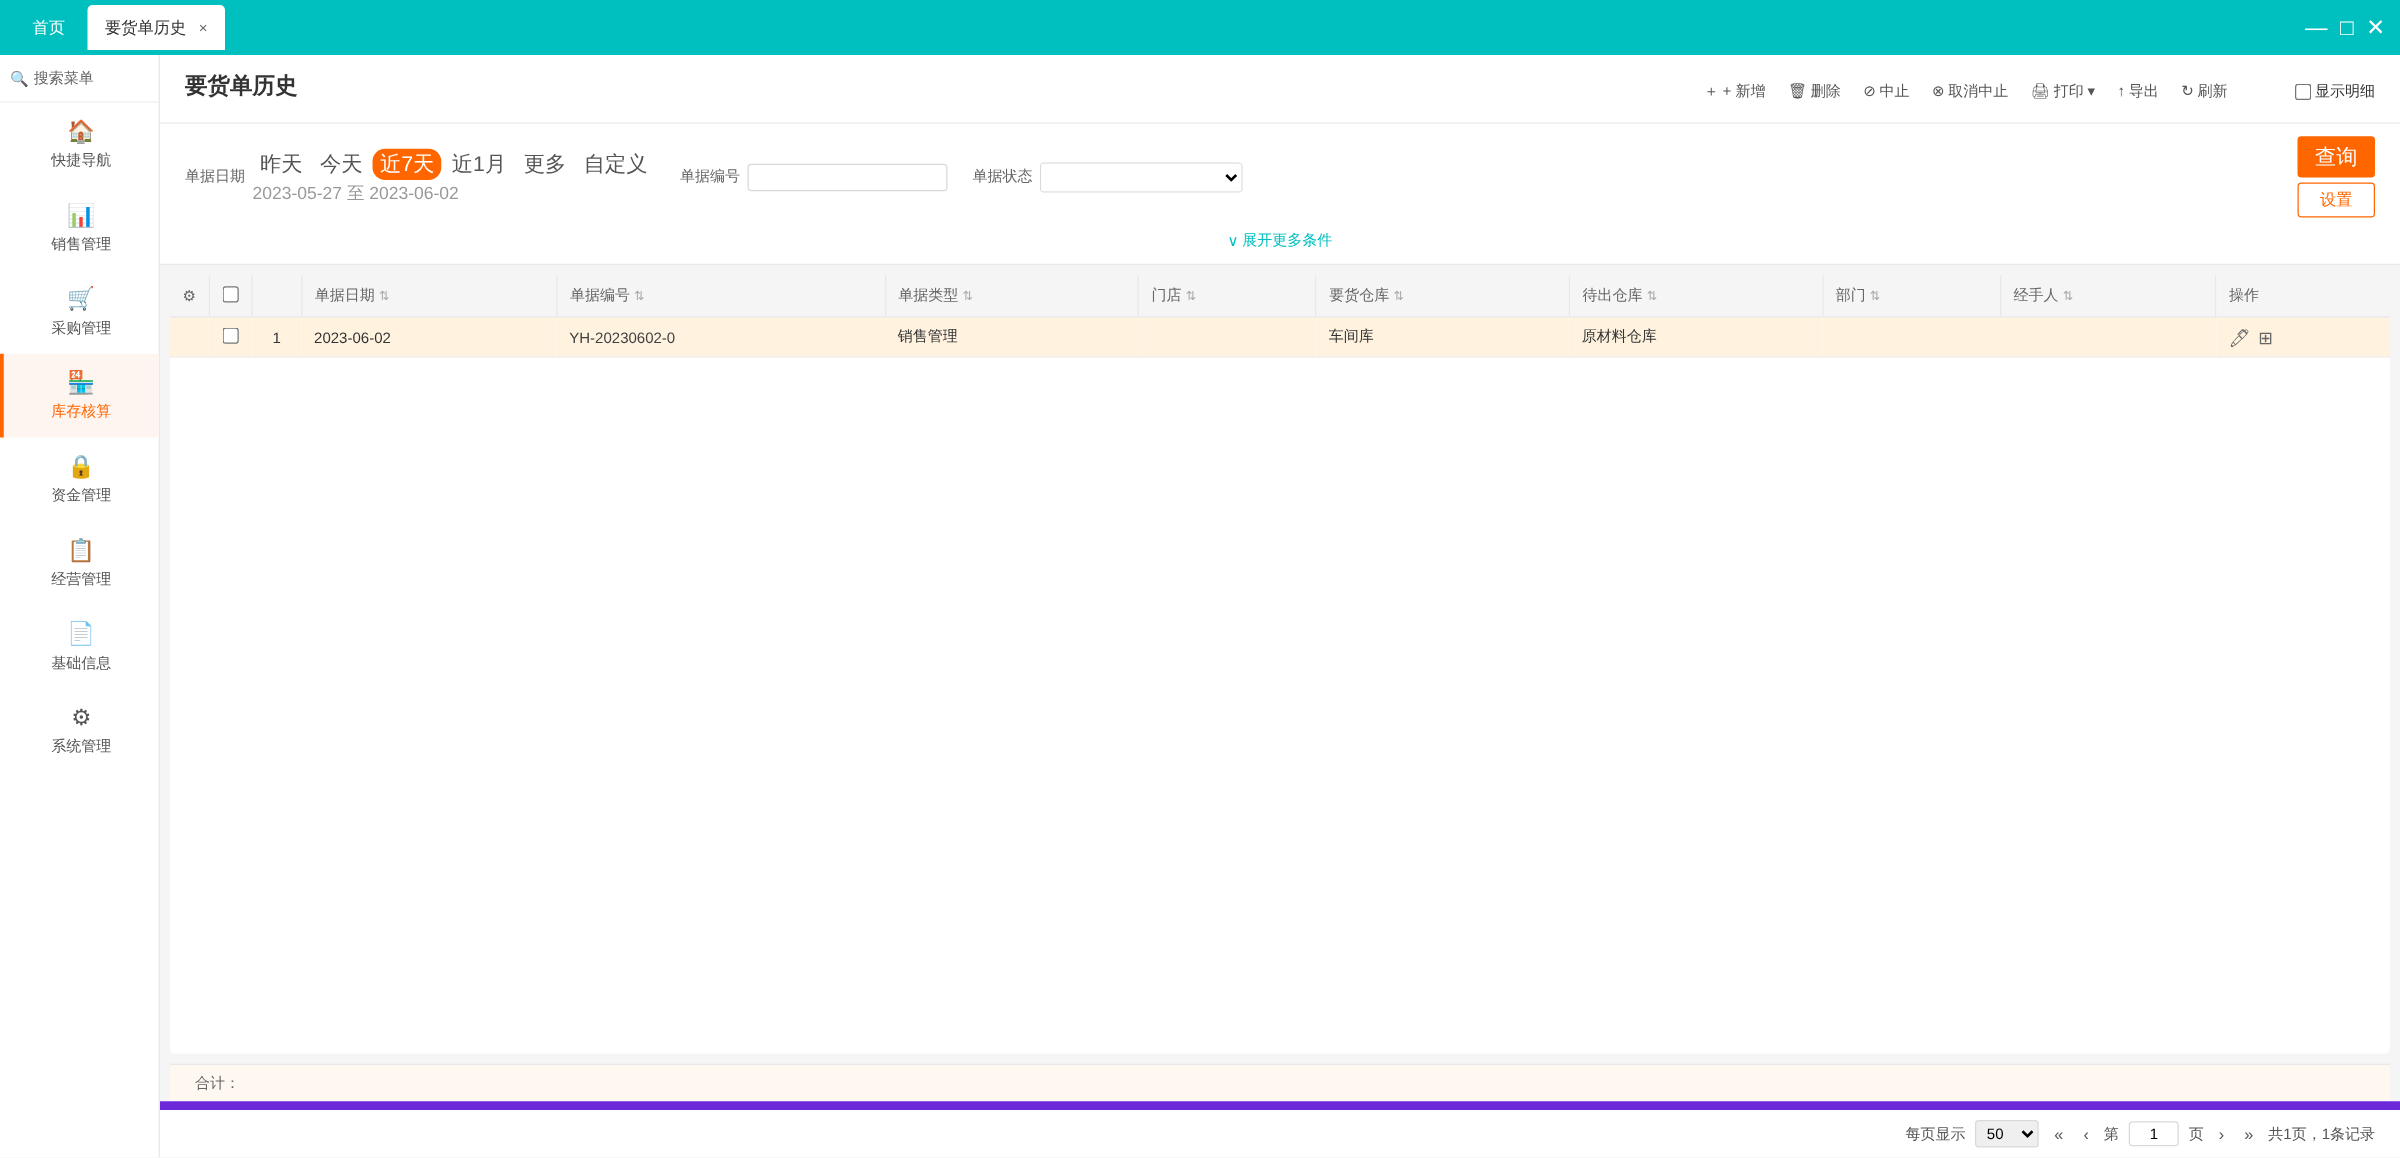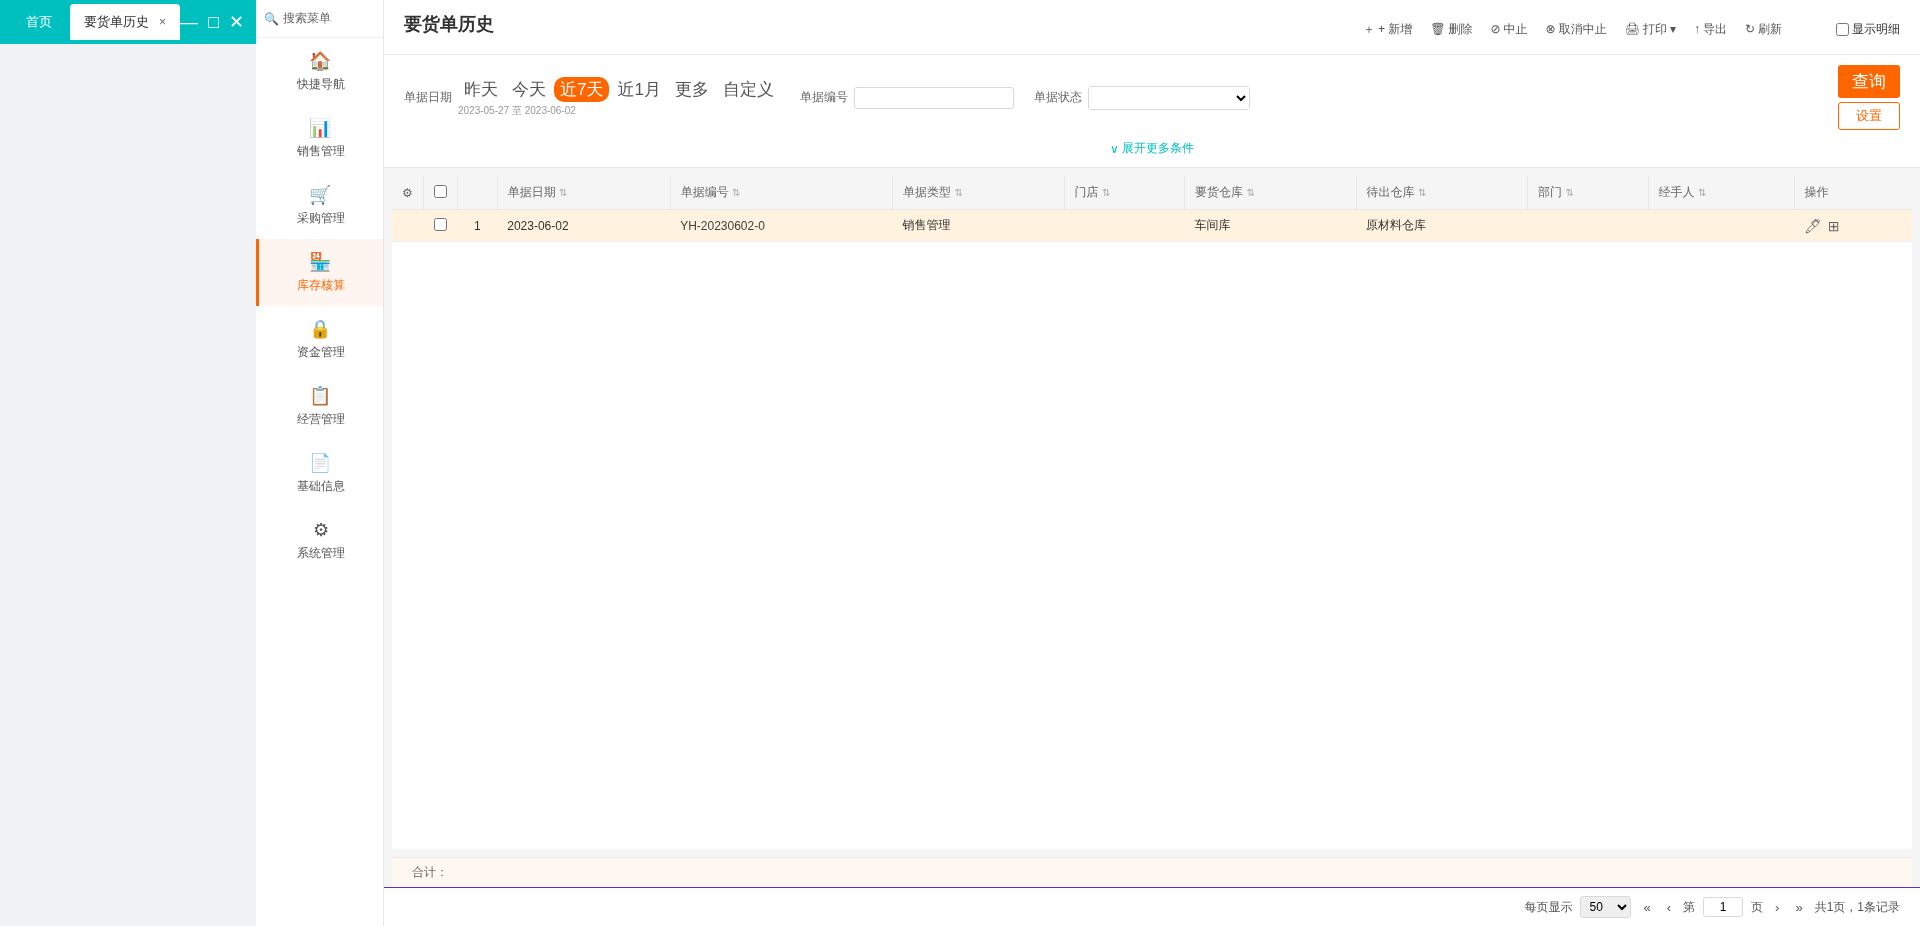--- a/index.html
+++ b/index.html
@@ -1,19 +1,19 @@
 <!DOCTYPE html>
 <html><head>
   <meta charset="utf-8">
   <style>
     * { box-sizing: border-box; margin: 0; padding: 0; }
     body { font-family: "Microsoft YaHei", "PingFang SC", sans-serif; font-size: 13px; color: #333; background: #f0f2f5; overflow: hidden; }
 
     
-    .app-container { display: flex; height: 926px; width: 1920px; }
+    .app-container { display: flex; flex-direction: column; height: 926px; width: 1920px; }
     .top-bar { height: 44px; background: #00bfbf; display: flex; align-items: center; padding: 0 12px; flex-shrink: 0; }
     .main-area { display: flex; flex: 1; overflow: hidden; }
     .sidebar { width: 128px; background: #fff; display: flex; flex-direction: column; border-right: 1px solid #e8e8e8; flex-shrink: 0; }
     .content { flex: 1; background: #f5f5f5; overflow: hidden; display: flex; flex-direction: column; }
 
     
     .top-bar-tabs { display: flex; align-items: center; height: 100%; gap: 4px; }
     .tab-item { height: 36px; padding: 0 14px; display: flex; align-items: center; gap: 6px; border-radius: 4px 4px 0 0; font-size: 13px; cursor: pointer; color: #fff; }
     .tab-item.home { background: transparent; color: #fff; }
     .tab-item.active { background: #fff; color: #333; }
@@ -32,21 +32,21 @@
     .toolbar-btn-secondary { background: #fff; color: #ff6600; border: 1px solid #ff6600; border-radius: 3px; padding: 4px 14px; font-size: 13px; cursor: pointer; }
 
     
     .filter-area { background: #fff; padding: 10px 20px; border-bottom: 1px solid #e8e8e8; }
     .filter-row { display: flex; align-items: center; gap: 20px; flex-wrap: wrap; }
     .filter-item { display: flex; align-items: center; gap: 6px; }
     .filter-label { color: #666; font-size: 12px; white-space: nowrap; }
     .date-filter-btns { display: flex; align-items: center; gap: 2px; }
     .date-btn { padding: 1px 6px; font-size: 17px; border-radius: 10px; cursor: pointer; background: none; border: none; color: #555; }
     .date-btn.active { background: #ff6600; color: #fff; border-radius: 10px; }
-    .date-range { font-size: 10px; color: #999; margin-top: 2px; }
+    .date-range { font-size: 14px; color: #999; margin-top: 2px; }
     .filter-input { border: 1px solid #d9d9d9; border-radius: 3px; padding: 3px 8px; font-size: 12px; width: 160px; outline: none; }
     .filter-select-wrapper { display: flex; align-items: center; border: 1px solid #d9d9d9; border-radius: 3px; }
     .filter-select { border: none; outline: none; font-size: 12px; padding: 3px 8px; width: 160px; background: #fff; }
     .expand-btn { display: flex; align-items: center; gap: 3px; color: #00bfbf; font-size: 12px; cursor: pointer; background: none; border: none; margin-top: 6px; }
 
     
     .table-area { flex: 1; overflow: auto; padding: 0; background: #fff; margin: 8px; border-radius: 4px; }
     .data-table { width: 100%; border-collapse: collapse; font-size: 12px; }
     .data-table thead tr { background: #f5f5f5; border-bottom: 1px solid #e8e8e8; }
     .data-table th { padding: 8px 10px; text-align: left; color: #666; font-weight: normal; white-space: nowrap; border-right: 1px solid #e8e8e8; }
@@ -56,21 +56,21 @@
     .sort-icon { font-size: 10px; color: #aaa; }
     .col-checkbox { width: 30px; text-align: center; }
     .col-index { width: 40px; text-align: center; }
     .col-setting { width: 30px; text-align: center; cursor: pointer; }
     .link-text { color: #404040; cursor: pointer; text-decoration: none; }
     .action-icons { display: flex; gap: 6px; }
     .action-icon { color: #666; cursor: pointer; font-size: 14px; }
 
     
     .table-footer { background: #fff8f0; padding: 6px 20px; border-top: 1px solid #e8e8e8; font-size: 12px; color: #666; margin: 0 8px; }
-    .pagination-bar { display: flex; align-items: center; justify-content: flex-end; gap: 8px; padding: 8px 20px; background: #fff; border-top: 1px solid #6d28d9; font-size: 12px; color: #555; }
+    .pagination-bar { display: flex; align-items: center; justify-content: flex-end; gap: 8px; padding: 8px 20px; background: #fff; border-top: 7px solid #6d28d9; font-size: 12px; color: #555; }
     .page-size-select { border: 1px solid #d9d9d9; border-radius: 3px; padding: 2px 4px; font-size: 12px; }
     .page-btn { background: none; border: none; cursor: pointer; color: #555; font-size: 13px; padding: 0 4px; }
     .page-input { border: 1px solid #d9d9d9; border-radius: 3px; padding: 2px 6px; width: 40px; text-align: center; font-size: 12px; }
 
     
     input[type=checkbox] { cursor: pointer; }
   </style>
 </head>
 <body>
 

